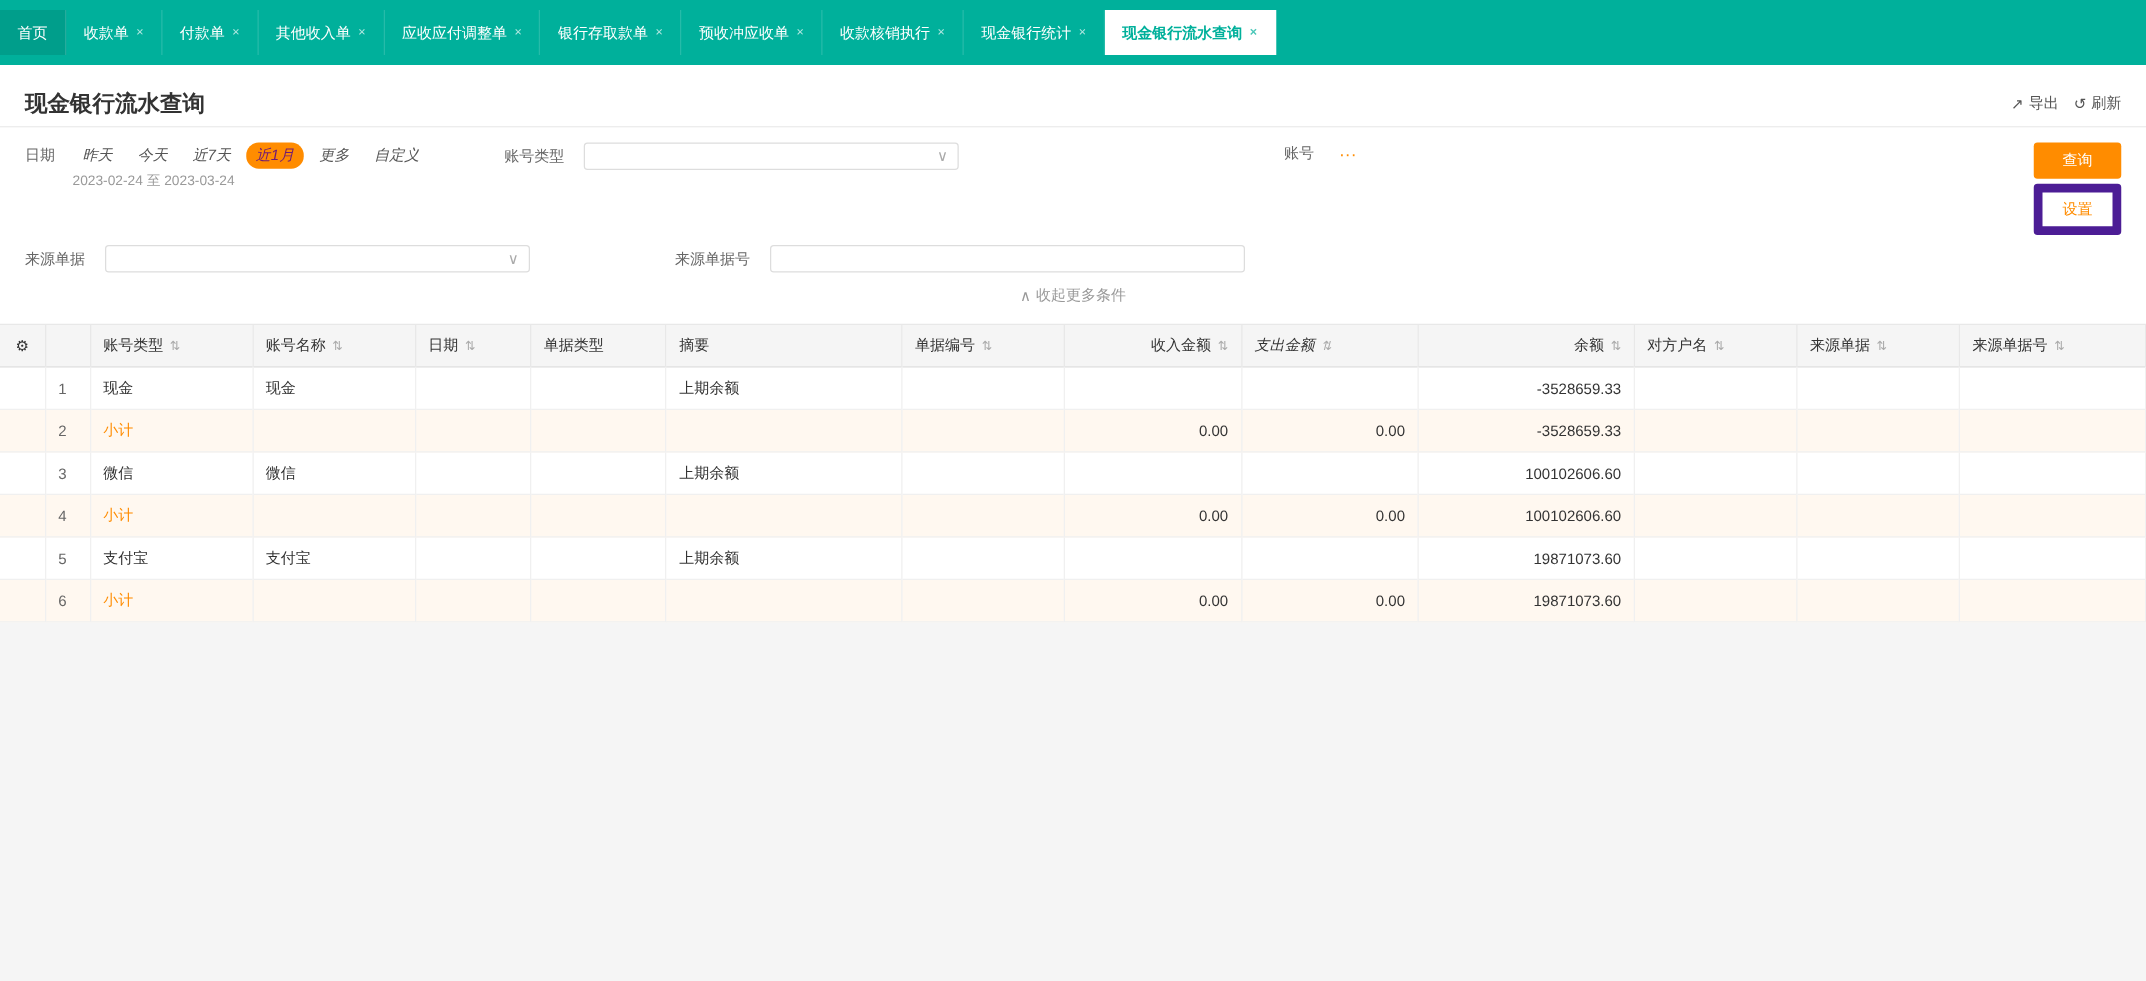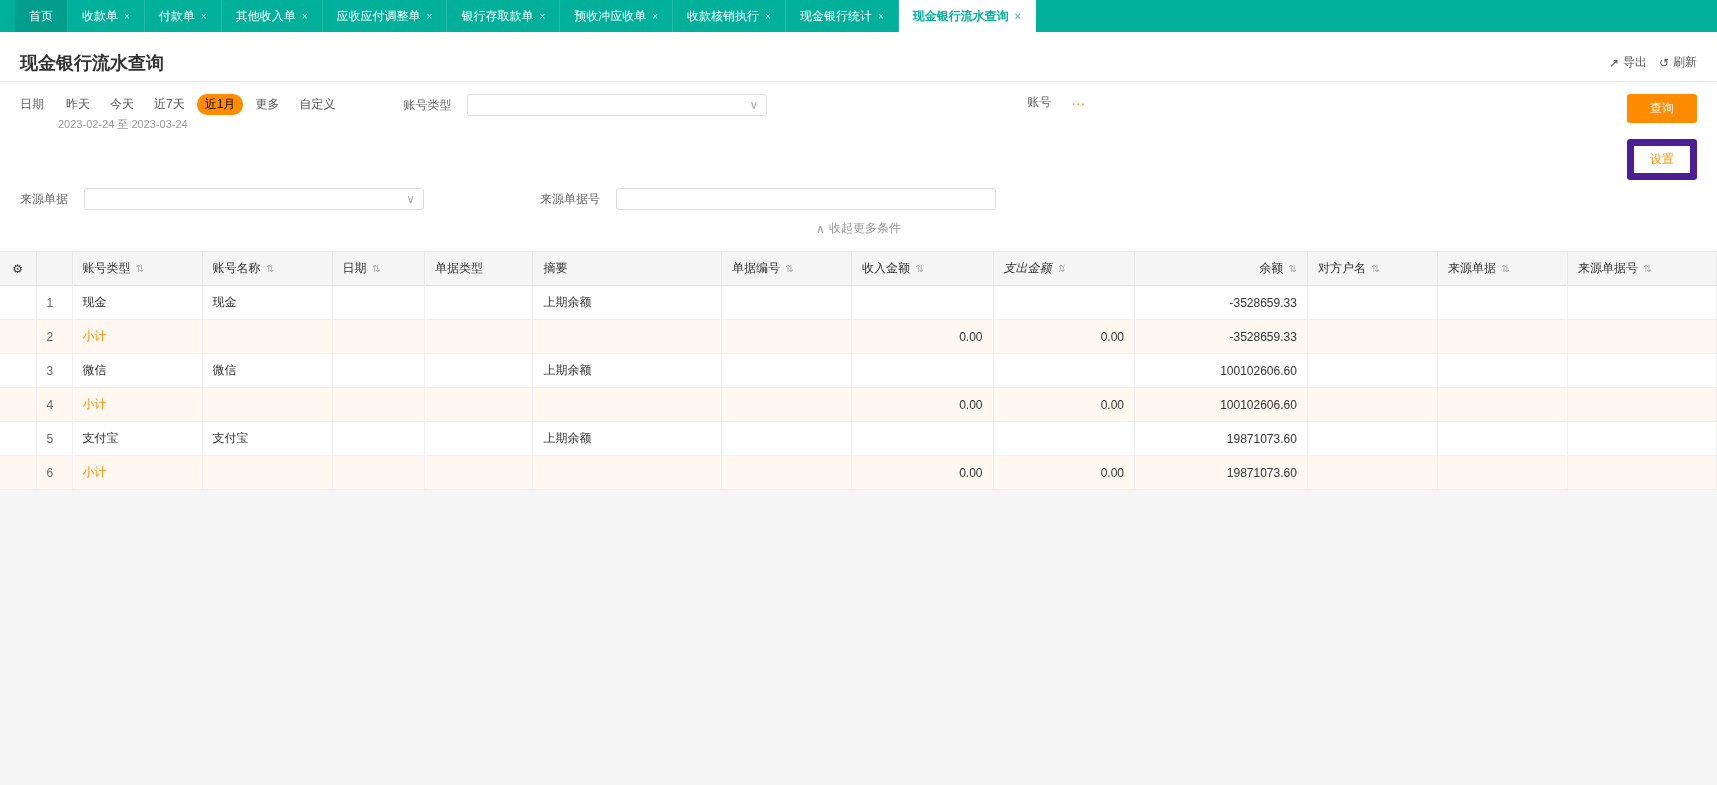--- a/index.html
+++ b/index.html
@@ -3,22 +3,22 @@
   <meta charset="utf-8">
   <style>
     * { box-sizing: border-box; margin: 0; padding: 0; }
     body { font-family: 'Microsoft YaHei', Arial, sans-serif; font-size: 12px; background: #f5f5f5; color: #333; }
 
     
     .top-nav {
       background: #00b09b;
       display: flex;
       align-items: center;
-      height: 32px;
-      padding: 0 15px;
+      height: 52px;
+      padding: 0 0;
       overflow: hidden;
     }
     .top-nav .nav-item {
       display: flex;
       align-items: center;
       padding: 0 14px;
       height: 36px;
       color: #fff;
       cursor: pointer;
       white-space: nowrap;
@@ -77,31 +77,32 @@
     .filter-label {
       color: #666;
       font-size: 12px;
       margin-right: 8px;
       white-space: nowrap;
     }
     .filter-date-options {
       display: flex;
       align-items: center;
       gap: 4px;
+      font-style: italic;
     }
     .date-option {
       padding: 2px 8px;
       border-radius: 3px;
       cursor: pointer;
       font-size: 12px;
       color: #555;
     }
     .date-option.active {
       background: #ff8c00;
-      color: #000000;
+      color: #701a75;
       border-radius: 10px;
     }
     .filter-date-range {
       font-size: 11px;
       color: #999;
       margin-left: 8px;
       text-align: center;
     }
     .filter-select {
       display: flex;
@@ -303,21 +304,21 @@
         <span></span>
         <span style="color:#aaa;">∨</span>
       </div>
     </div>
 
     <div style="display:flex; align-items:flex-end; gap:4px; flex:1; padding-left:40px;">
       <span class="filter-label">账号</span>
       <span class="ellipsis-btn">···</span>
     </div>
 
-    <div style="display:flex; flex-direction:column; gap:12px; margin-left:16px;">
+    <div style="display:flex; flex-direction:column; gap:0; margin-left:16px;">
       <button class="btn-query">查询</button>
       <button class="btn-settings">设置</button>
     </div>
   </div>
 
   <div style="display:flex; align-items:center; gap:0; margin-bottom:4px;">
 
     <div style="display:flex; align-items:center; gap:8px; min-width:500px;">
       <span class="filter-label">来源单据</span>
       <div class="filter-select" style="min-width:340px;">
@@ -363,21 +364,21 @@
         <th>
           <span>单据类型</span>
         </th>
         <th style="min-width:120px;">
           <span>摘要</span>
         </th>
         <th>
           <span>单据编号</span>
           <span class="sort-icon">⇅</span>
         </th>
-        <th style="min-width:90px;">
+        <th style="text-align:right; min-width:90px;">
           <span>收入金额</span>
           <span class="sort-icon">⇅</span>
         </th>
         <th style="min-width:90px;font-style:italic;">
           <span>支出金额</span>
           <span class="sort-icon">⇅</span>
         </th>
         <th style="text-align:right; min-width:110px;">
           <span>余额</span>
           <span class="sort-icon">⇅</span>

